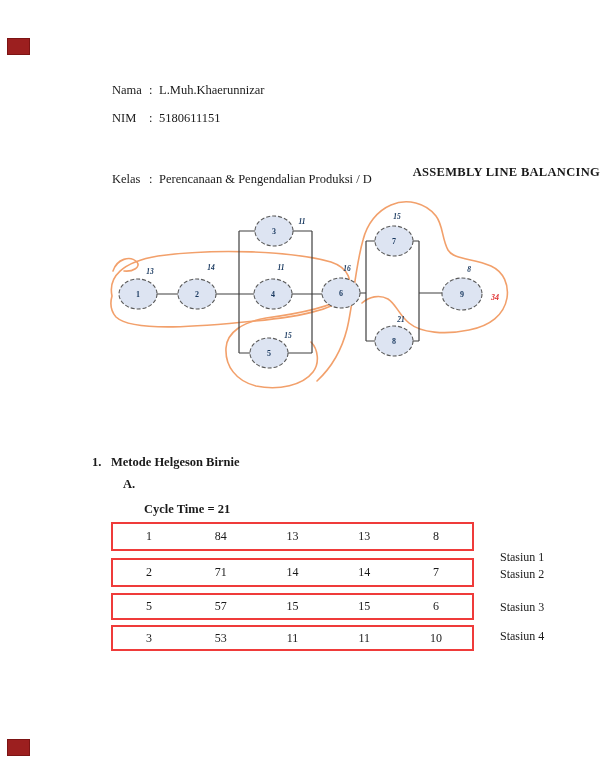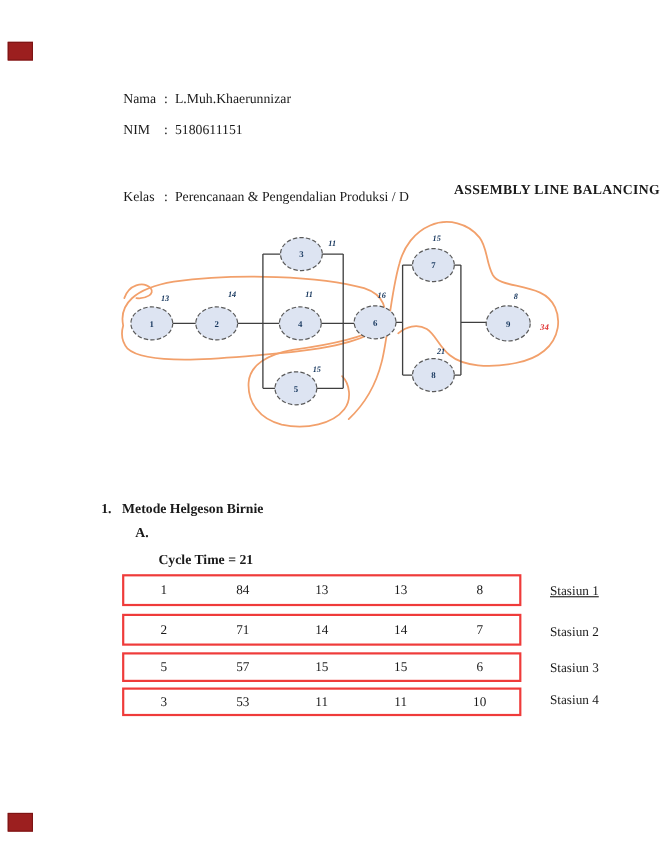--- a/index.html
+++ b/index.html
@@ -133,18 +133,18 @@
     <span>6</span>
   </div>
   <div class="row-box" style="top:625px;height:26px;">
     <span>3</span>
     <span>53</span>
     <span>11</span>
     <span>11</span>
     <span>10</span>
   </div>
 
-  <span class="station" style="top:530px;text-decoration:underline;">Stasiun 1</span>
+  <span class="station" style="top:550px;">Stasiun 1</span>
   <span class="station" style="top:567px;">Stasiun 2</span>
   <span class="station" style="top:600px;text-align:right;">Stasiun 3</span>
   <span class="station" style="top:629px;">Stasiun 4</span>
 
 </div>
 
 </body></html>

